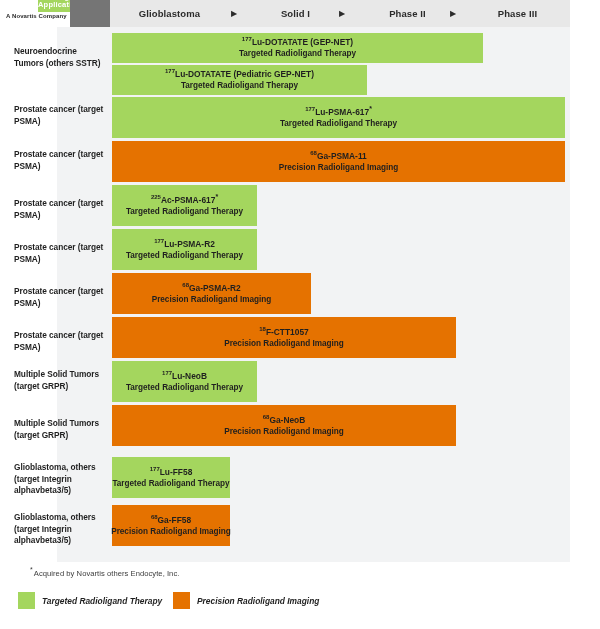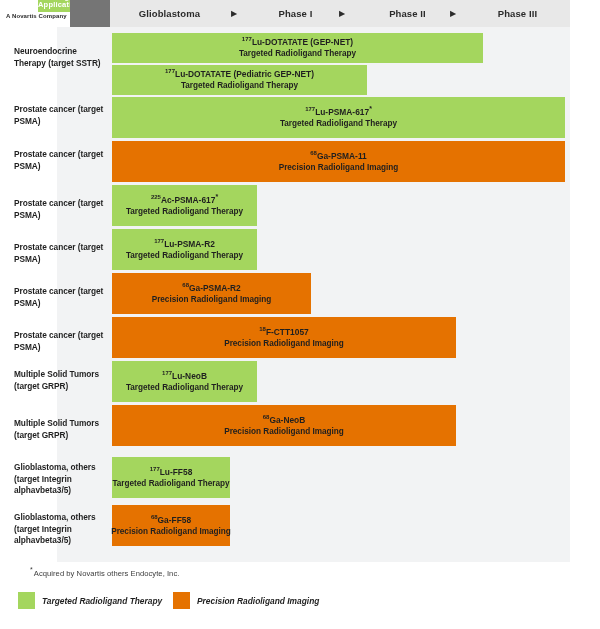--- a/index.html
+++ b/index.html
@@ -193,35 +193,35 @@
   <div class="logo-box">
     <div class="logo-green"></div>
     <div class="logo-line1">Radioligand</div>
     <div class="logo-line2">Applications</div>
     <div class="logo-sub">A Novartis Company</div>
     <div class="logo-grey"></div>
   </div>
 
   <div id="phase-labels">
       <div class="phase-label" style="left: 112px; width: 115px;">Glioblastoma</div>
-      <div class="phase-label" style="left: 248px; width: 95px;">Phase I</div>
+      <div class="phase-label" style="left: 248px; width: 95px;">Solid I</div>
       <div class="phase-label" style="left: 360px; width: 95px; text-align: center;">Phase II</div>
       <div class="phase-label" style="left: 470px; width: 95px;">Phase III</div>
     </div>
   <div id="phase-arrows">
       <div class="phase-arrow" style="left: 224px;">▶</div>
       <div class="phase-arrow" style="left: 332px;">▶</div>
       <div class="phase-arrow" style="left: 443px;">▶</div>
     </div>
 </div>
 
 <div class="chart-area"></div>
 <div class="label-col"></div>
 <div id="rows-container">
-    <div class="row-label" style="top: 46px;">Neuroendocrine Therapy (target SSTR)</div>
+    <div class="row-label" style="top: 46px;">Neuroendocrine Tumors (others SSTR)</div>
     <div class="bar green" style="top: 33px; left: 112px; width: 371px; height: 30px;">
       <div class="bar-name"><sup>177</sup>Lu-DOTATATE (GEP-NET)</div>
       <div class="bar-type">Targeted Radioligand Therapy</div>
     </div>
     <div class="bar green" style="top: 65px; left: 112px; width: 255px; height: 30px;">
       <div class="bar-name"><sup>177</sup>Lu-DOTATATE (Pediatric GEP-NET)</div>
       <div class="bar-type">Targeted Radioligand Therapy</div>
     </div>
     <div class="row-label" style="top: 104px;">Prostate cancer (target PSMA)</div>
     <div class="bar green" style="top: 97px; left: 112px; width: 453px; height: 41px;">

